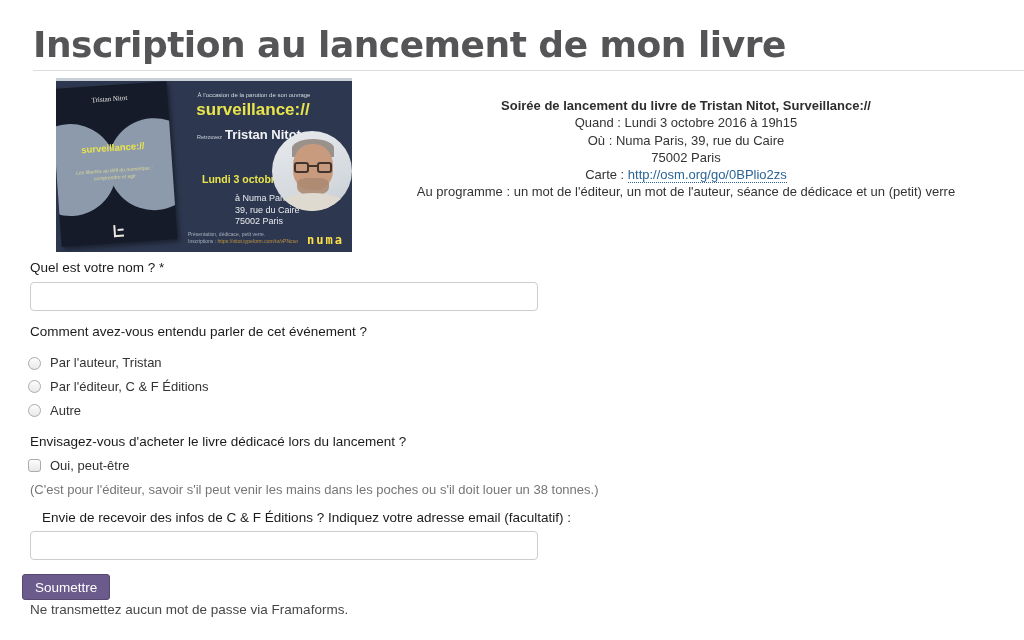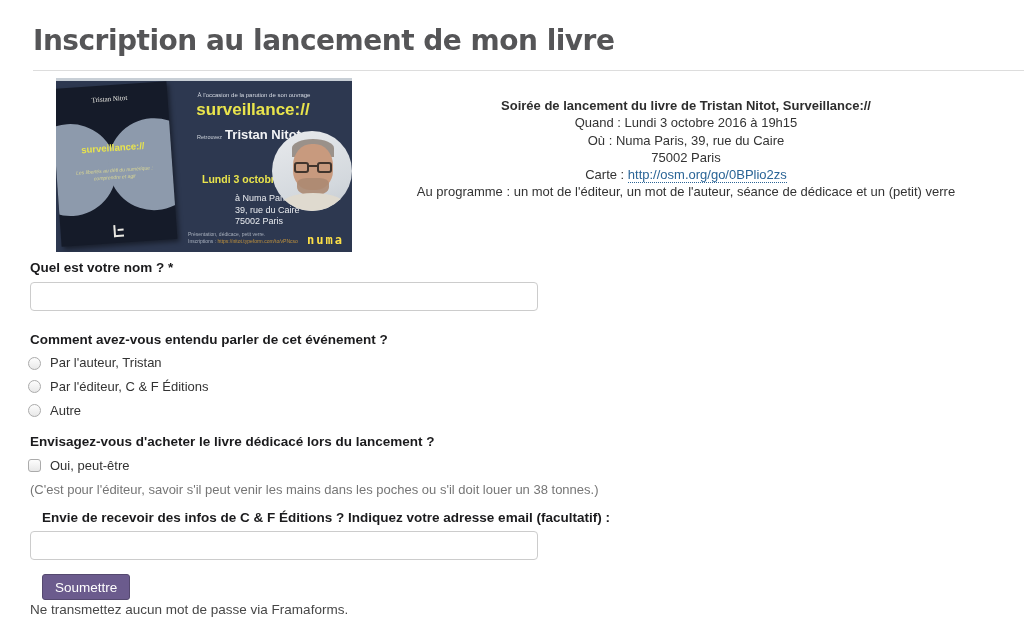--- a/index.html
+++ b/index.html
@@ -2,21 +2,21 @@
 <html style="--accent-purple: #6b5b8d; --link-blue: #2a6496; --flyer-navy: #2d3850; --flyer-yellow: #e9e44c;"><head>
 <meta charset="utf-8">
 <style>
   * { margin:0; padding:0; box-sizing:border-box; }
   html,body { background:#fff; }
   body { font-family:"Liberation Sans", sans-serif; }
   .page { position:relative; width:1024px; height:640px; background:#fff; overflow:hidden; }
 
   
   .title { position:absolute; left:33px; top:24px; font-family:"DejaVu Sans", sans-serif;
-           font-weight:bold; font-size:28px; color:#555557; letter-spacing:-0.5px; }
+           font-weight:bold; font-size:36px; color:#555557; letter-spacing:-0.5px; }
   .hr { position:absolute; left:33px; right:0; top:70px; border-top:1px solid #ddd; }
 
   
   .flyer { position:absolute; left:56px; top:78px; width:296px; height:174px;
            background:#2d3850; overflow:hidden; border-top:3px solid #c8cfd6; }
   .book { position:absolute; left:0px; top:4px; width:116px; height:158px; background:#151b29;
           transform:rotate(-4deg); transform-origin:50% 50%; overflow:hidden;
           box-shadow:2px 3px 5px rgba(0,0,0,.45); }
   .book-author { position:absolute; top:10px; left:0; width:100%; text-align:center;
                  color:#e9e8e2; font-family:"Liberation Serif", serif; font-size:7px; }
@@ -55,32 +55,32 @@
   .beard { position:absolute; top:47px; left:25px; width:32px; height:18px; border-radius:30% 30% 50% 50%; background:#ac8a72; opacity:.9; }
   .shoulders { position:absolute; bottom:-8px; left:8px; width:66px; height:26px; border-radius:50% 50% 0 0; background:#dfdacf; }
 
   
   .event-info { position:absolute; left:352px; right:4px; top:97px; text-align:center;
                 color:#333; font-size:13px; line-height:17.3px; }
   .ev-heading { font-weight:bold; color:#2e2e2e; }
   .map-link { color:#2a6496; text-decoration:none; border-bottom:1px dotted #2a6496;text-align:center; }
 
   
-  .q-label { position:absolute; left:30px; font-weight:bold; font-size:13.5px; color:#1b1b1d; }
+  .q-label { position:absolute; left:30px; font-weight:normal; font-size:13.5px; color:#1b1b1d; }
   .req { color:#1b1b1d; }
   .text-input { position:absolute; left:30px; width:508px; height:29px; border:1px solid #ccc;
                 border-radius:4px; background:#fff; font-size:13px; padding:0 8px; color:#333; outline:none; }
   .opt-row { position:absolute; left:28px; display:flex; align-items:center; }
   .radio-circle { width:13px; height:13px; border-radius:50%; border:1px solid #ababab;
                   background:linear-gradient(180deg,#fdfdfd,#e8e8e8); margin-right:9px; flex:none; }
   .checkbox-square { width:13px; height:13px; border-radius:3px; border:1px solid #ababab;
                      background:linear-gradient(180deg,#fdfdfd,#e8e8e8); margin-right:9px; flex:none; }
   .opt-label { font-size:13px; color:#333; }
   .note { position:absolute; left:30px; font-size:13px; color:#767676; }
-  .submit { position:absolute; left:42px; top:574px; height:26px; padding:0 12px;
+  .submit { position:absolute; left:22px; top:574px; height:26px; padding:0 12px;
             background:var(--accent-purple,#6b5b8d); border:1px solid #55496f; border-radius:3px;
             color:#fff; font-size:13.5px; font-family:"Liberation Sans", sans-serif; cursor:pointer; }
   .footer-note { position:absolute; left:30px; top:602px; font-size:13.5px; color:#474747; }
 </style>
 </head>
 <body>
 
 <div class="page">
 
   <h1 class="title">Inscription au lancement de mon livre</h1>
@@ -143,21 +143,21 @@
     </div>
     <div>Au programme : un mot de l'éditeur, un mot de l'auteur, séance de dédicace et un (petit) verre</div>
   </div>
 
   <label class="q-label" style="top:260px;">
     <span>Quel est votre nom ?</span>
     <span class="req">*</span>
   </label>
   <input type="text" class="text-input" style="top: 282px;" value="">
 
-  <label class="q-label" style="top:332px;">Comment avez-vous entendu parler de cet événement ?</label>
+  <label class="q-label" style="top:324px;">Comment avez-vous entendu parler de cet événement ?</label>
   <div class="opt-row" style="top:355px;align-items:flex-end;">
     <span class="radio-circle"></span>
     <span class="opt-label">Par l'auteur, Tristan</span>
   </div>
   <div class="opt-row" style="top:379px;">
     <span class="radio-circle"></span>
     <span class="opt-label">Par l'éditeur, C &amp; F Éditions</span>
   </div>
   <div class="opt-row" style="top:403px;">
     <span class="radio-circle"></span>

